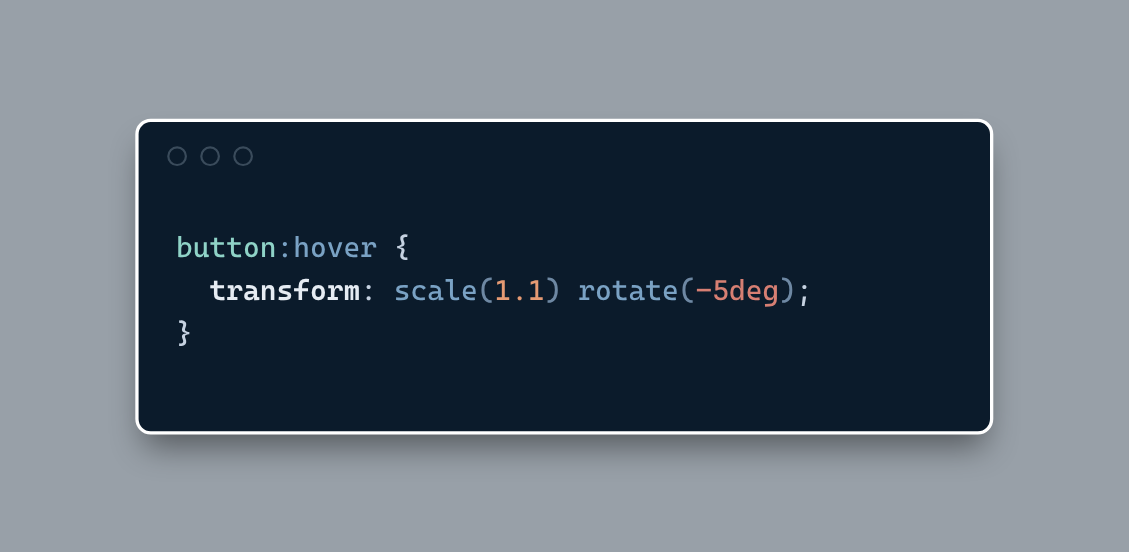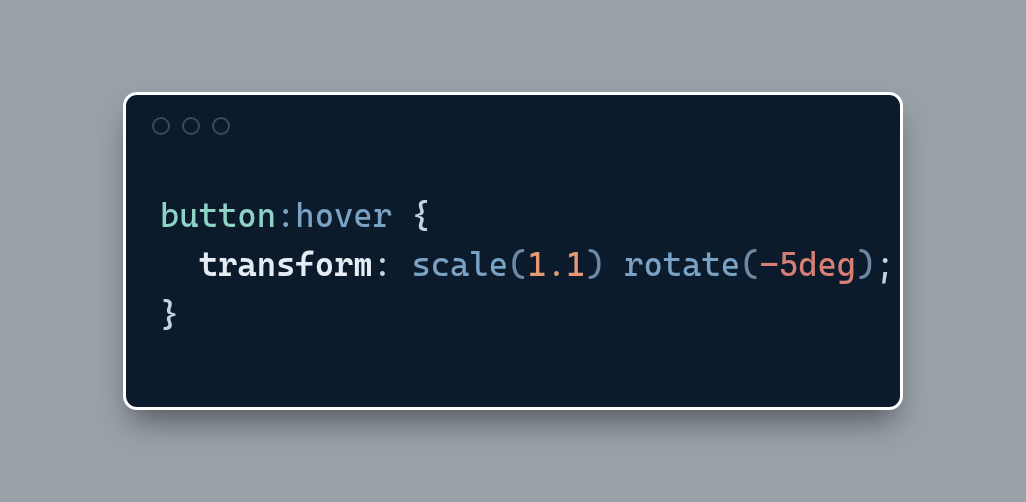--- a/index.html
+++ b/index.html
@@ -26,21 +26,21 @@
   }
   .dot {
     width: 18px;
     height: 18px;
     border-radius: 50%;
     border: 2px solid #3a4b5b;
     background: transparent;
   }
   .code {
     padding: 56px 34px 68px 34px;
-    font-size: 33px;
+    font-size: 26px;
     line-height: 1.5;
     white-space: pre;
     color: #c6d2e1;
   }
   .tok-sel   { color: #8fd3c7; }          
   .tok-pseudo{ color: #7aa2c4; }          
   .tok-brace { color: #c6d2e1; }
   .tok-prop  { color: #e6ecf3; font-weight: 600; } 
   .tok-fn    { color: #7aa2c4; }          
   .tok-paren { color: #6e88a3; }

